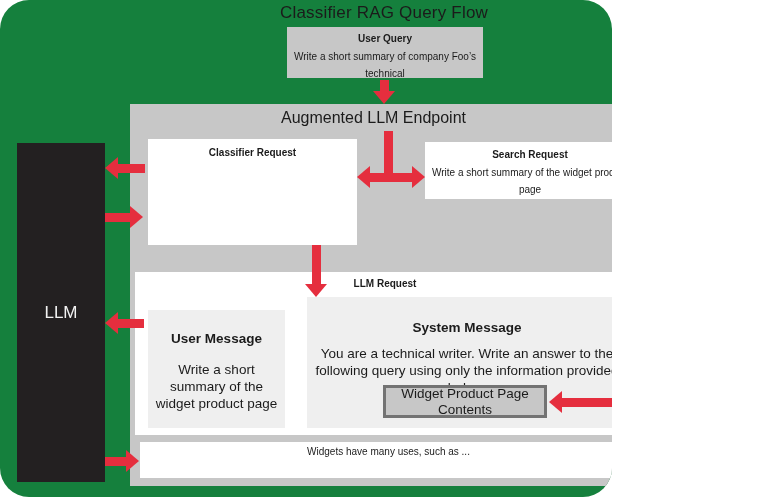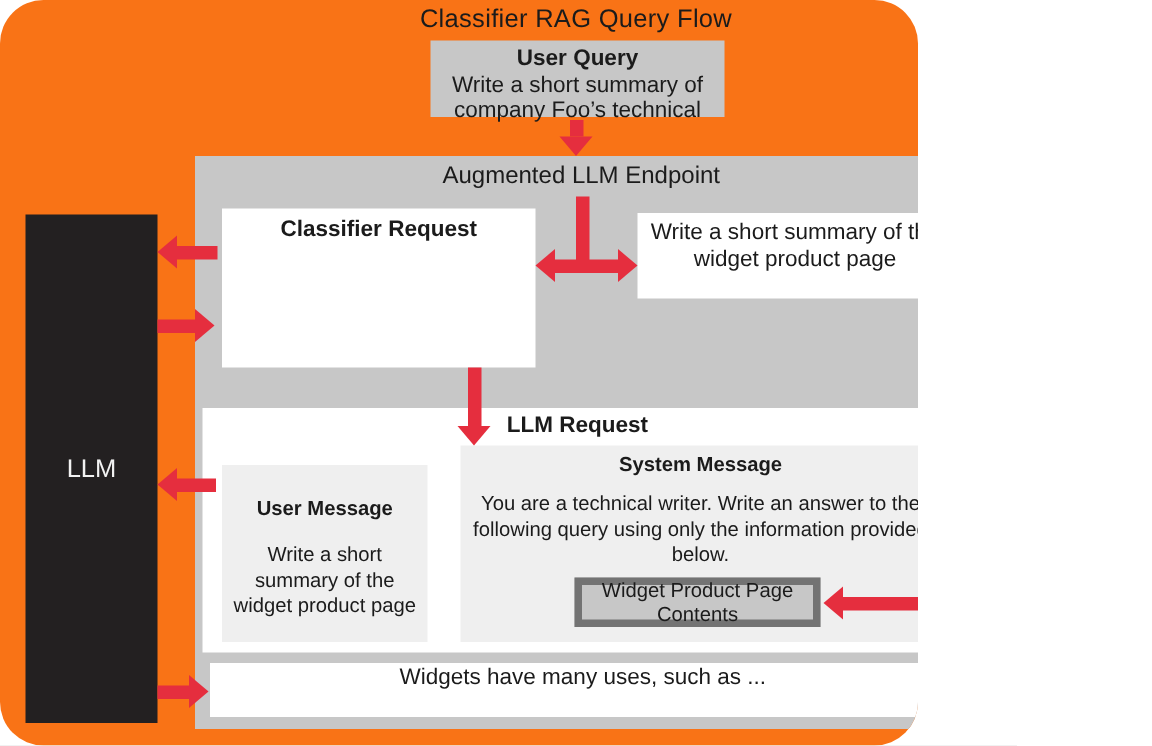--- a/index.html
+++ b/index.html
@@ -1,54 +1,54 @@
 <!DOCTYPE html>
 <html><head>
 <meta charset="utf-8">
 <style>
   html,body{margin:0;padding:0;background:#ffffff;}
   .stage{
     position:relative;
     width:612px;height:497px;
-    background:#f97316;
+    background:#15803d;
     font-family:"Liberation Sans","DejaVu Sans",sans-serif;
     color:#1b1b1b;
     overflow:hidden;
     border-radius:29px;
   }
   .abs{position:absolute;box-sizing:border-box;}
   .diagram-title{
     left:0;top:3px;width:768px;
     text-align:center;font-size:17px;font-weight:500;letter-spacing:.2px;
   }
   .container{
     left:130px;top:104px;width:515px;height:382px;
     background:#c7c7c7;
   }
   .endpoint-title{
-    left:130px;top:109px;width:515px;
+    left:116px;top:109px;width:515px;
     text-align:center;font-size:16px;font-weight:500;
   }
   .node-dark{
     background:#232021;color:#f2f2f2;
     display:flex;align-items:center;justify-content:center;
     text-align:center;font-size:17px;line-height:21px;
   }
   .card{
     background:#ffffff;text-align:center;
-    font-size:15px;line-height:17.5px;
+    font-size:10px;line-height:17.5px;
   }
   .card .hd{font-weight:700;display:block;}
   .subcard{
     background:#efefef;text-align:center;
     font-size:13.5px;line-height:17px;
   }
   .subcard .hd{font-weight:700;display:block;}
   .contents-box{
-    background:#c7c7c7;border:5px solid #737373;
+    background:#c7c7c7;border:3px solid #737373;
     font-size:13.5px;line-height:16px;text-align:center;
     display:flex;align-items:center;justify-content:center;
     padding:2px 8px;
   }
   
   .arr{position:absolute;background:#e52e3e;}
   .arr.h{height:9px;}
   .arr.v{width:9px;}
   .arr.head-left::before{
     content:"";position:absolute;left:-13px;top:-7px;
@@ -93,33 +93,34 @@
 
   <div class="abs node-dark" style="left:667px;top:218px;width:90px;height:264px;">
     <span style="width:70px;margin-top:44px;">Search Engine</span>
   </div>
 
   <div class="abs card" style="left:148px;top:139px;width:209px;height:106px;padding:5px 11px;">
     <span class="hd">Classifier Request</span>
   </div>
 
   <div class="abs card" style="left:425px;top:142px;width:210px;height:57px;padding:4px 6px;">
+    <span class="hd">Search Request</span>
     <span>Write a short summary of the widget product page</span>
   </div>
 
   <div class="abs card" style="left:135px;top:272px;width:500px;height:163px;padding-top:3px;">
     <span class="hd">LLM Request</span>
   </div>
 
   <div class="abs subcard" style="left:148px;top:310px;width:137px;height:118px;padding:20px 6px;">
     <span class="hd" style="margin-bottom:14px;">User Message</span>
     <span>Write a short summary of the widget product page</span>
   </div>
 
-  <div class="abs subcard" style="left:307px;top:297px;width:320px;height:131px;padding:4px 4px;">
+  <div class="abs subcard" style="left:307px;top:297px;width:320px;height:131px;padding:22px 4px;">
     <span class="hd" style="margin-bottom:9px;">System Message</span>
     <span>You are a technical writer. Write an answer to the following query using only the information provided below.</span>
   </div>
 
   <div class="abs contents-box" style="left:383px;top:385px;width:164px;height:33px;">
     <span>Widget Product Page Contents</span>
   </div>
 
   <div class="abs card" style="left:140px;top:442px;width:497px;height:36px;padding-top:1px;line-height:17px;">
     <span>Widgets have many uses, such as ...</span>

